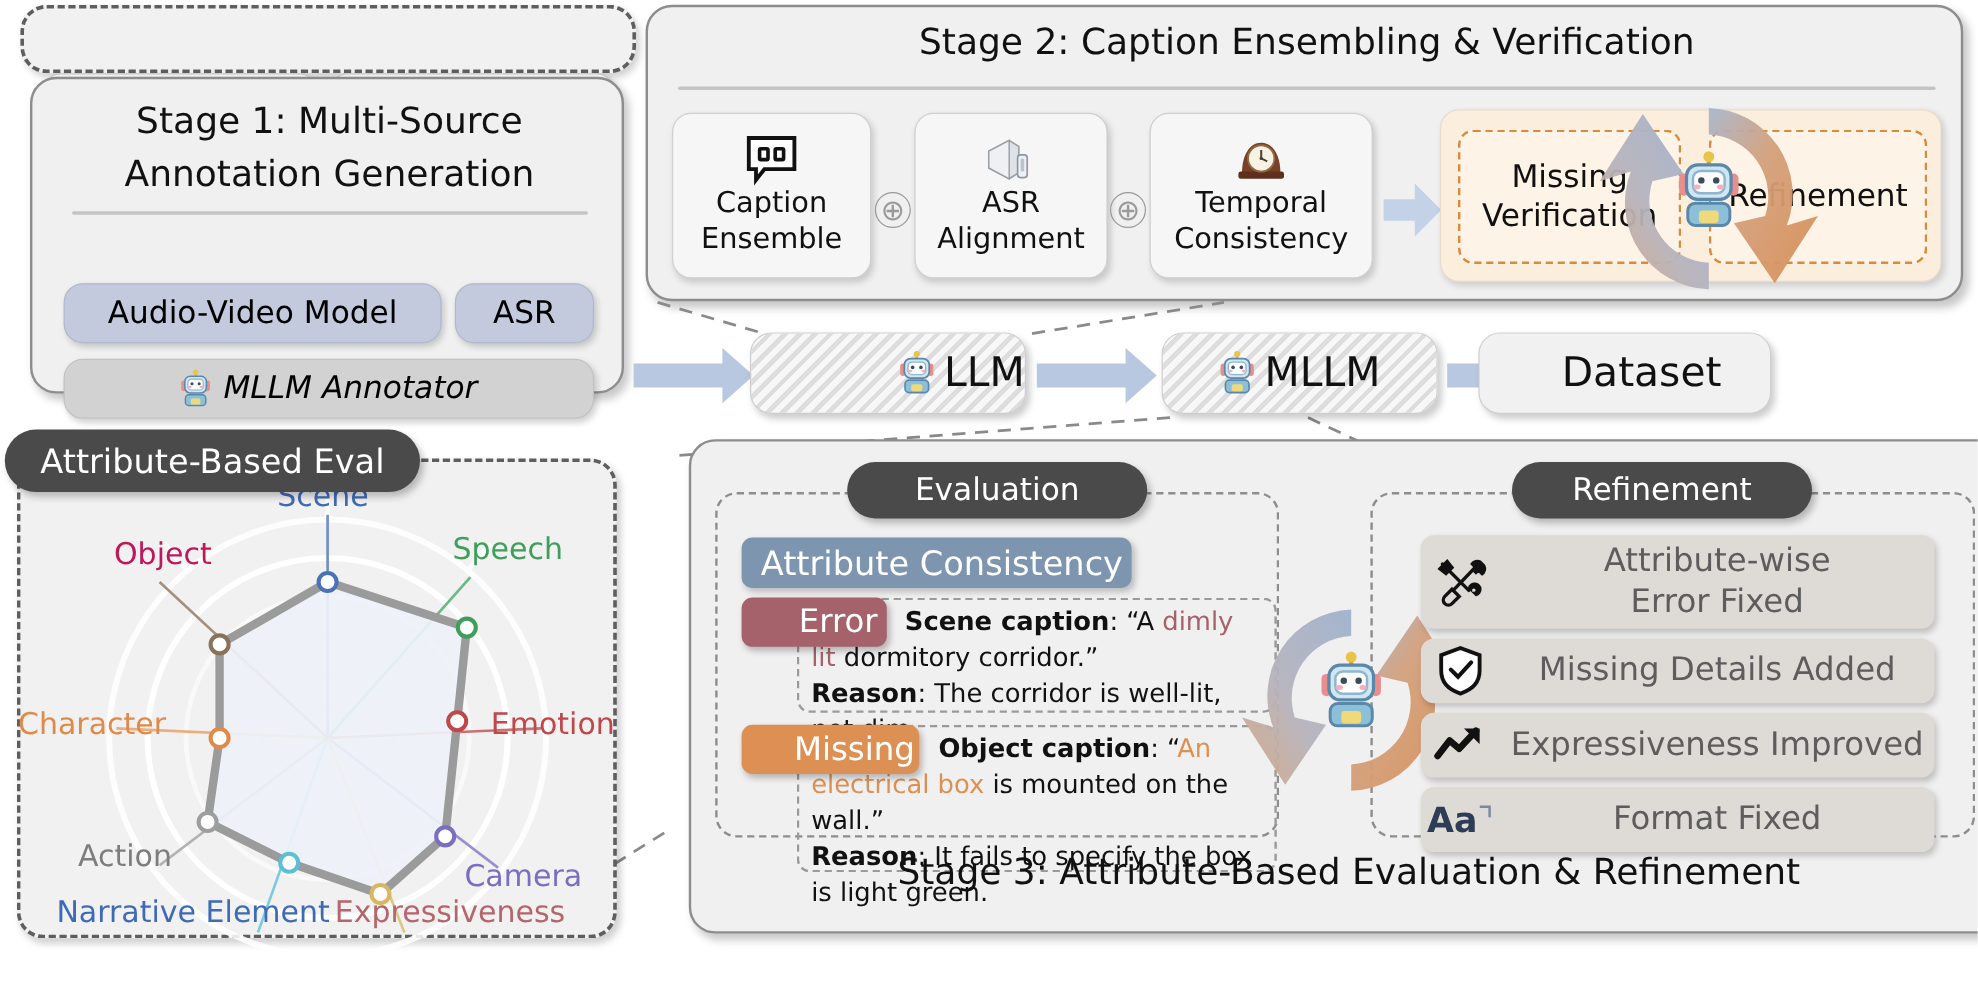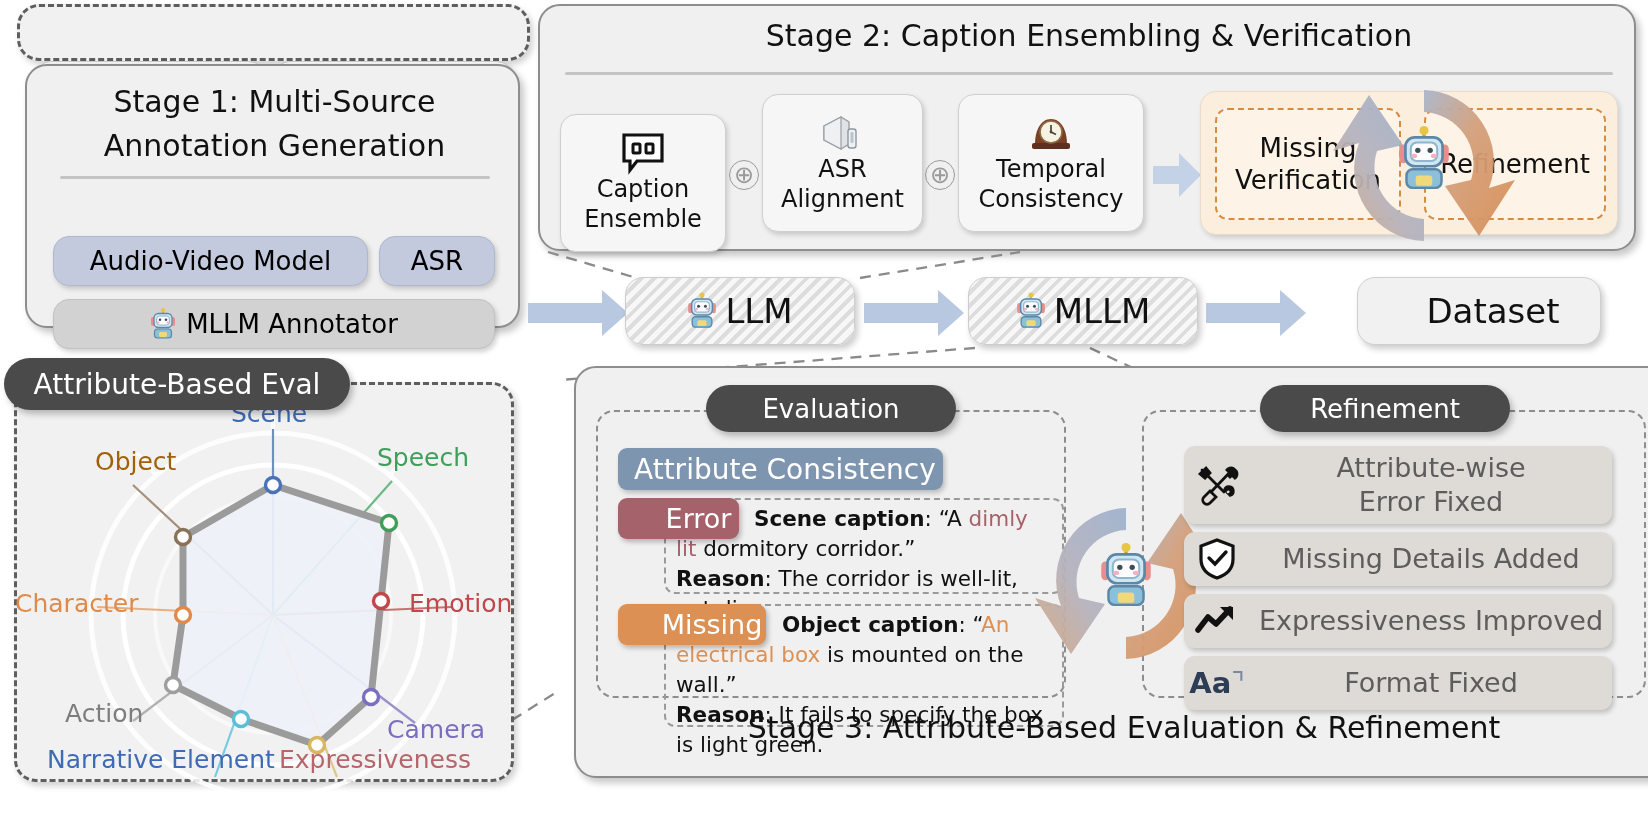--- a/index.html
+++ b/index.html
@@ -50,33 +50,33 @@
 
   
   #stage1 { left:25px; top:64px; width:495px; height:264px; }
   #s1title { left:30px; top:14px; width:435px; font-size:30px; line-height:44px; }
   #s1hr   { left:33px; top:110px; width:430px; }
   #s1-av  { left:26px; top:125px; width:315px; height:50px; font-size:26px;
             background:#c3cade; border:1.5px solid #b0b8cd; }
   #s1-asr { left:352px; top:125px; width:116px; height:50px; font-size:26px;
             background:#c3cade; border:1.5px solid #b0b8cd; }
   #s1-mllm{ left:26px; top:188px; width:442px; height:50px; font-size:26px;
-            background:#d2d2d2; border:1.5px solid #c2c2c2; gap:10px; }
+            background:#d2d2d2; border:1.5px solid #c2c2c2; gap:10px;font-style:italic; }
 
   
   #stage2 { left:538px; top:4px; width:1098px; height:247px; }
   #s2title{ left:20px; top:12px; width:1058px; font-size:30px; }
   #s2hr   { left:25px; top:66px; width:1048px; }
   .s2card {
     background:#f6f6f6; border:1.5px solid #cfcfcf; border-radius:16px;
     box-shadow:2px 3px 5px rgba(0,0,0,.16);
     display:flex; flex-direction:column; align-items:center; justify-content:center;
     font-size:24px; line-height:30px; text-align:center; color:#111;
   }
-  #s2c1 { left:20px; top:88px; width:166px; height:138px;margin-top:20px; }
+  #s2c1 { left:20px; top:88px; width:166px; height:138px; }
   #s2c2 { left:222px; top:88px; width:161px; height:138px; }
   #s2c3 { left:418px; top:88px; width:186px; height:138px; }
   .plus {
     width:30px;height:30px;border-radius:50%;
     border:1.6px solid #9a9a9a; color:#9a9a9a;
     display:flex;align-items:center;justify-content:center;
     font-size:24px; line-height:1;
   }
   #plus1 { left:189px; top:154px; }
   #plus2 { left:385px; top:154px; }
@@ -99,24 +99,24 @@
   
   .hatch {
     border-radius:18px;
     border:1.5px solid #cdcdcd;
     background:
       repeating-linear-gradient(135deg,#dddddd 0 4px,#f7f7f7 4px 9px);
     box-shadow:3px 4px 6px rgba(0,0,0,.20);
     display:flex;align-items:center;justify-content:center;gap:8px;
     font-size:34px;color:#111;
   }
-  #mid-llm  { left:625px; top:277px; width:230px; height:68px; }
+  #mid-llm  { left:625px; top:277px; width:230px; height:68px;justify-content:flex-end; }
   #mid-mllm { left:968px; top:277px; width:230px; height:68px; }
   #mid-ds {
-    left:1357px; top:277px; width:244px; height:68px;
+    left:1232px; top:277px; width:244px; height:68px;
     background:#f1f1f1;border:1.5px solid #cfcfcf;border-radius:18px;
     box-shadow:3px 4px 6px rgba(0,0,0,.20);
     display:flex;align-items:center;justify-content:center;font-size:34px;color:#111;padding-left:28px;
   }
 
   
   #evalbox { left:14px; top:382px; width:500px; height:400px; }
   #evaltag {
     left:4px; top:358px; width:346px; height:52px;
     background:#4a4a4a; border-radius:26px;
@@ -460,21 +460,21 @@
 
   <div class="abs" style="left:0;top:0;width:496px;height:396px;font-size:25px">
     <div class="abs" style="left:214px;top:14px;color:#3f6bb5">Scene</div>
     <div class="abs" style="left:360px;top:58px;color:#3f9e5a">Speech</div>
     <div class="abs" style="left:392px;top:204px;color:#c0474a">Emotion</div>
     <div class="abs" style="left:370px;top:330px;color:#7b6ec0">Camera</div>
     <div class="abs" style="left:262px;top:360px;color:#b5666c">Expressiveness</div>
     <div class="abs" style="left:30px;top:360px;color:#3f6bb5">Narrative Element</div>
     <div class="abs" style="left:48px;top:314px;color:#7d7d7d">Action</div>
     <div class="abs" style="left:-2px;top:204px;color:#e08a4a">Character</div>
-    <div class="abs" style="left:78px;top:62px;color:#a16207">Object</div>
+    <div class="abs" style="left:78px;top:62px;color:#be185d">Object</div>
   </div>
 </div>
 
 <div class="abs" id="evaltag">
   <span>Attribute-Based Eval</span>
 </div>
 
 <div class="abs panel" id="stage3">
 
   <div class="abs" id="evalPane"></div>

